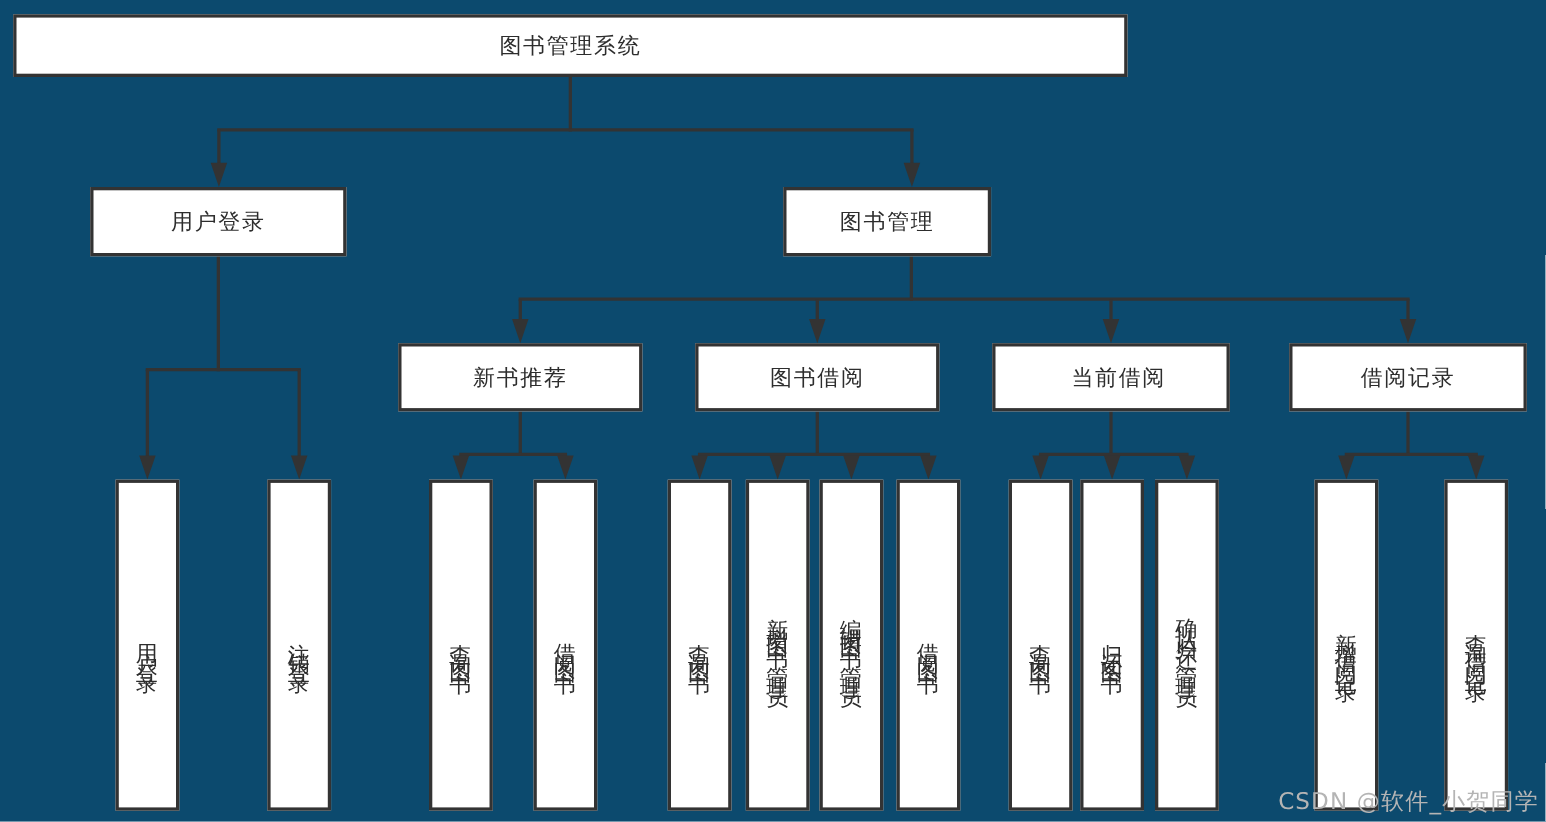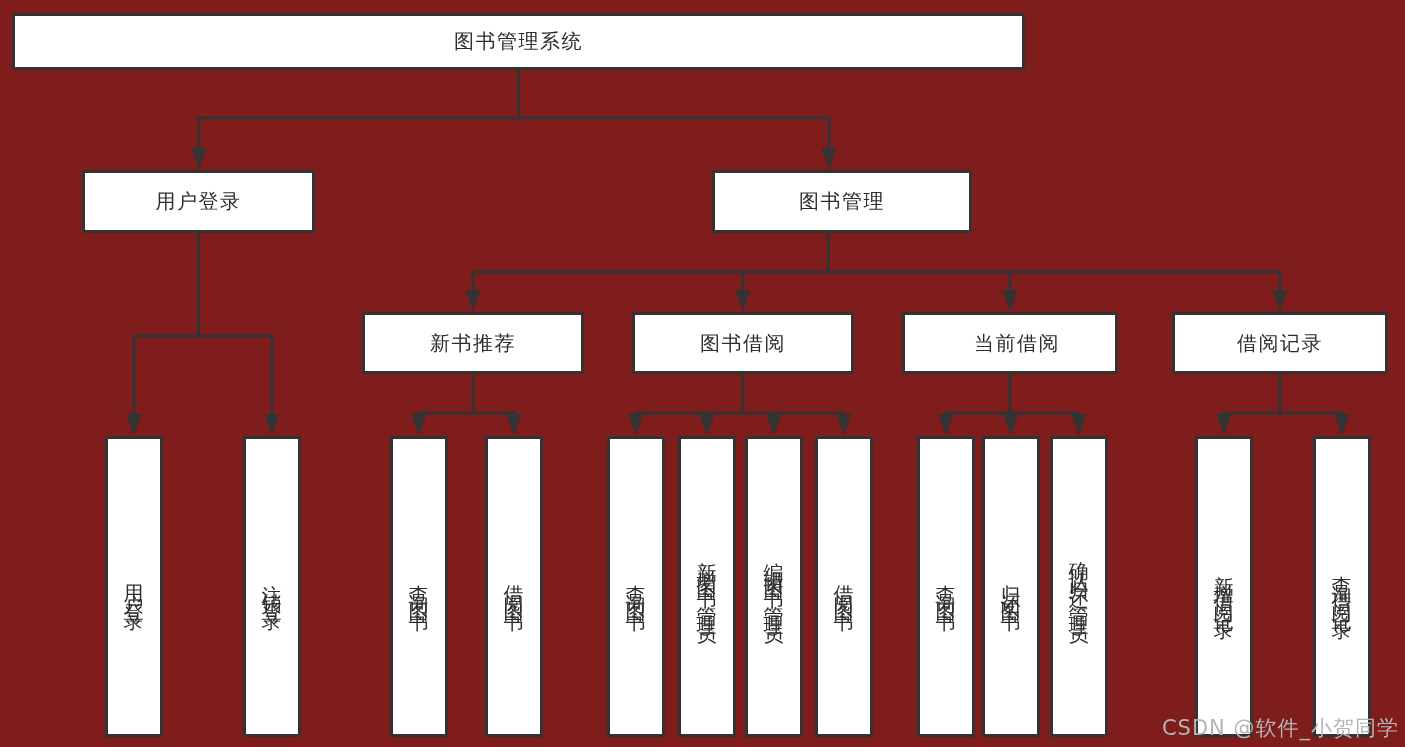--- a/index.html
+++ b/index.html
@@ -1,37 +1,37 @@
 <!DOCTYPE html>
 <html><head>
 <meta charset="utf-8">
 <style>
   html,body { margin:0; padding:0; background:#ffffff; }
   .canvas {
-    position:relative; width:1405px; height:747px; background:#7f1d1d;
+    position:relative; width:1405px; height:747px; background:#0c4a6e;
     font-family:"DejaVu Sans","Liberation Sans",sans-serif;
     overflow:hidden;
   }
   .connectors { position:absolute; left:0; top:0; width:1405px; height:747px; pointer-events:none; }
   .box {
     position:absolute; box-sizing:border-box;
     border:3px solid #333333; background:#ffffff;
     display:flex; align-items:center; justify-content:center;
     color:#2d2d2d;
   }
   .hbox { font-size:20px; letter-spacing:1.5px; }
   .vbox .vtext {
     writing-mode:vertical-rl; text-orientation:mixed;
     font-size:20px; line-height:1; letter-spacing:9px;
     white-space:nowrap;
   }
   
   .n-root   { left:12px;  top:13px;  width:1013px; height:57px; }
   .n-login  { left:82px;  top:170px; width:233px;  height:63px; }
-  .n-mgmt   { left:712px; top:170px; width:260px;  height:63px; }
+  .n-mgmt   { left:712px; top:170px; width:189px;  height:63px; }
   .n-l3a    { left:362px; top:312px; width:222px;  height:62px; }
   .n-l3b    { left:632px; top:312px; width:222px;  height:62px; }
   .n-l3c    { left:902px; top:312px; width:216px;  height:62px;padding-left:14px; }
   .n-l3d    { left:1172px;top:312px; width:216px;  height:62px; }
   .leaf     { top:436px; width:58px; height:301px; }
   .lf-u1 { left:105px; }  .lf-u2 { left:243px; }
   .lf-n1 { left:390px; }  .lf-n2 { left:485px; }
   .lf-b1 { left:607px; }  .lf-b2 { left:678px; } .lf-b3 { left:745px; } .lf-b4 { left:815px; }
   .lf-c1 { left:917px; }  .lf-c2 { left:982px; } .lf-c3 { left:1050px; }
   .lf-r1 { left:1195px; } .lf-r2 { left:1313px; }

